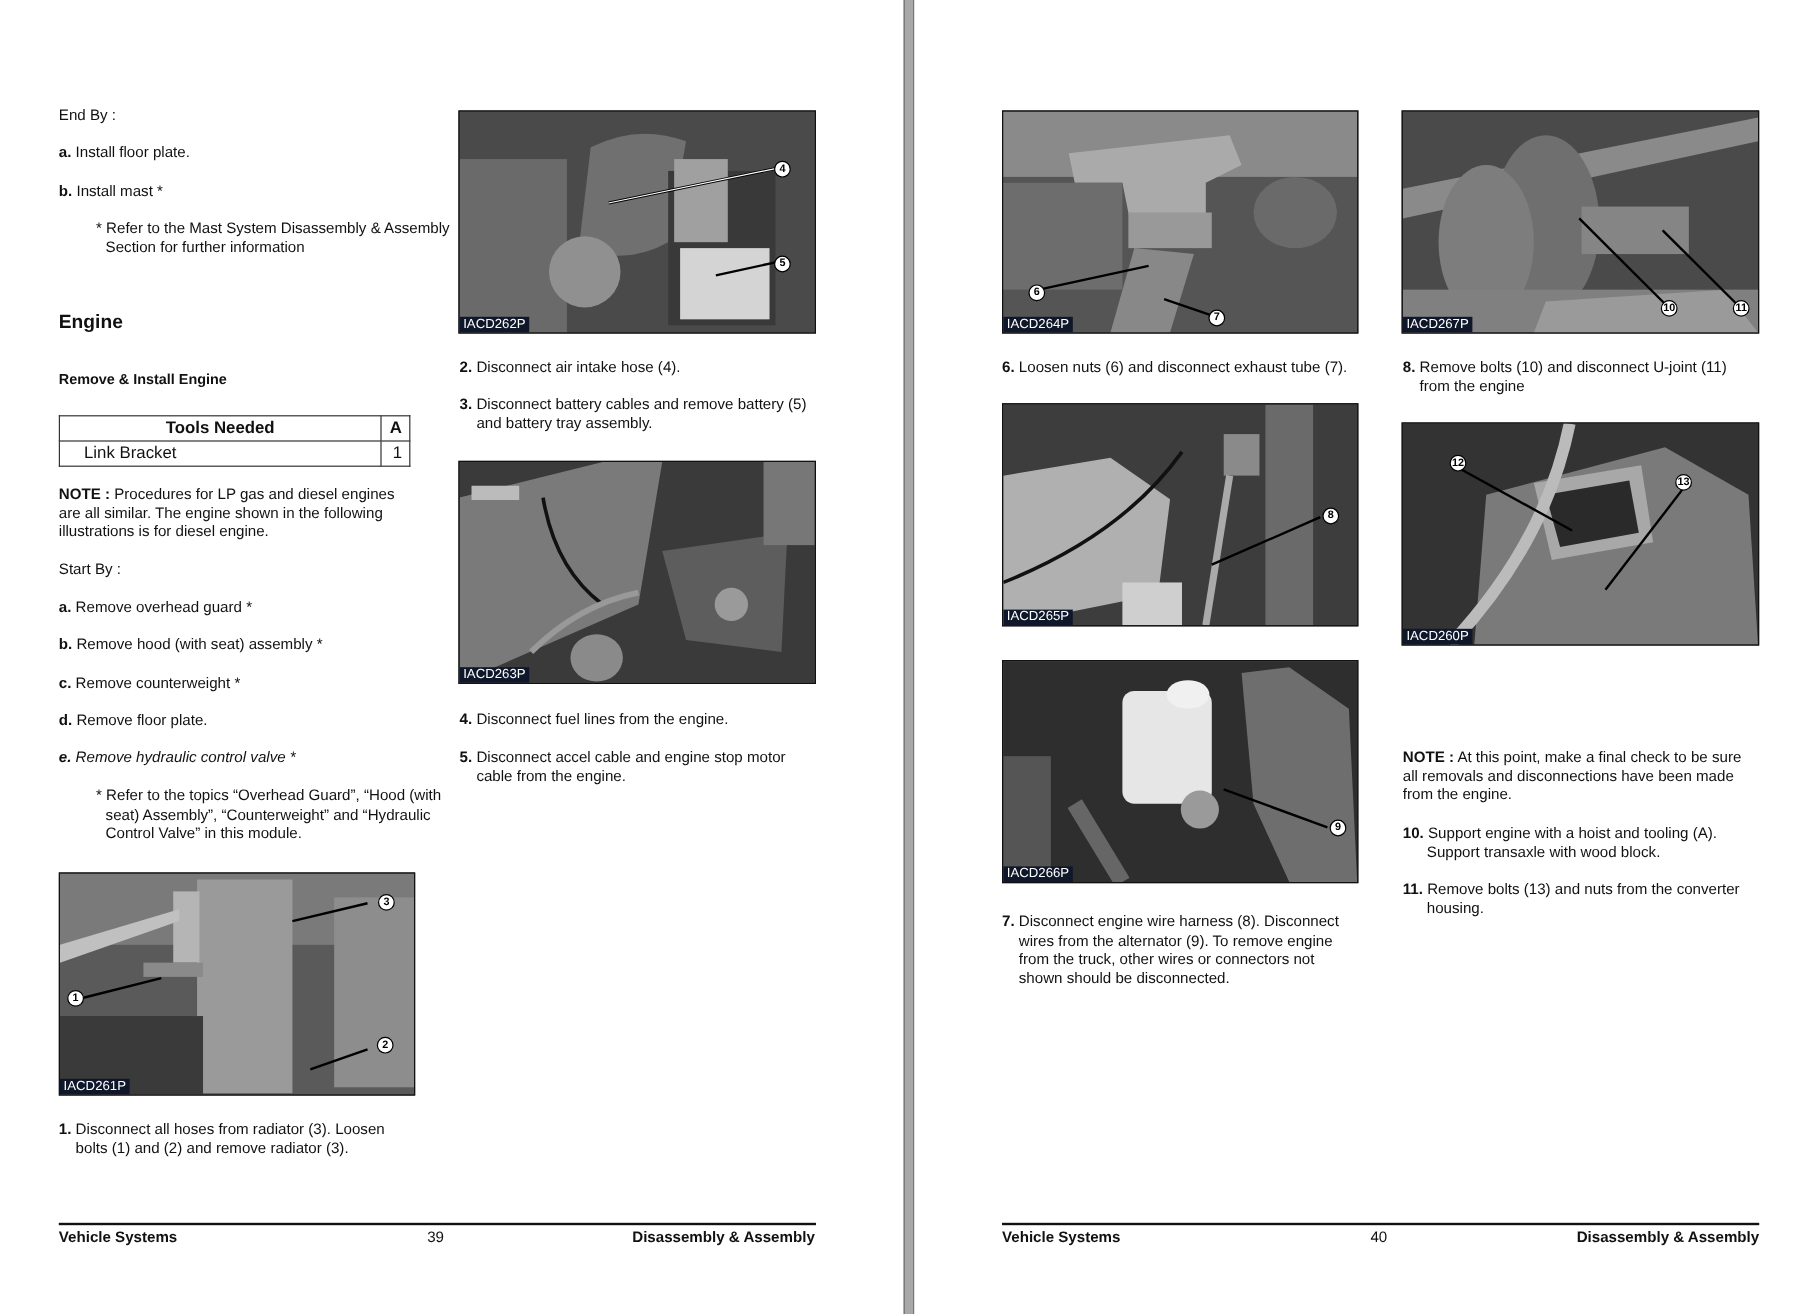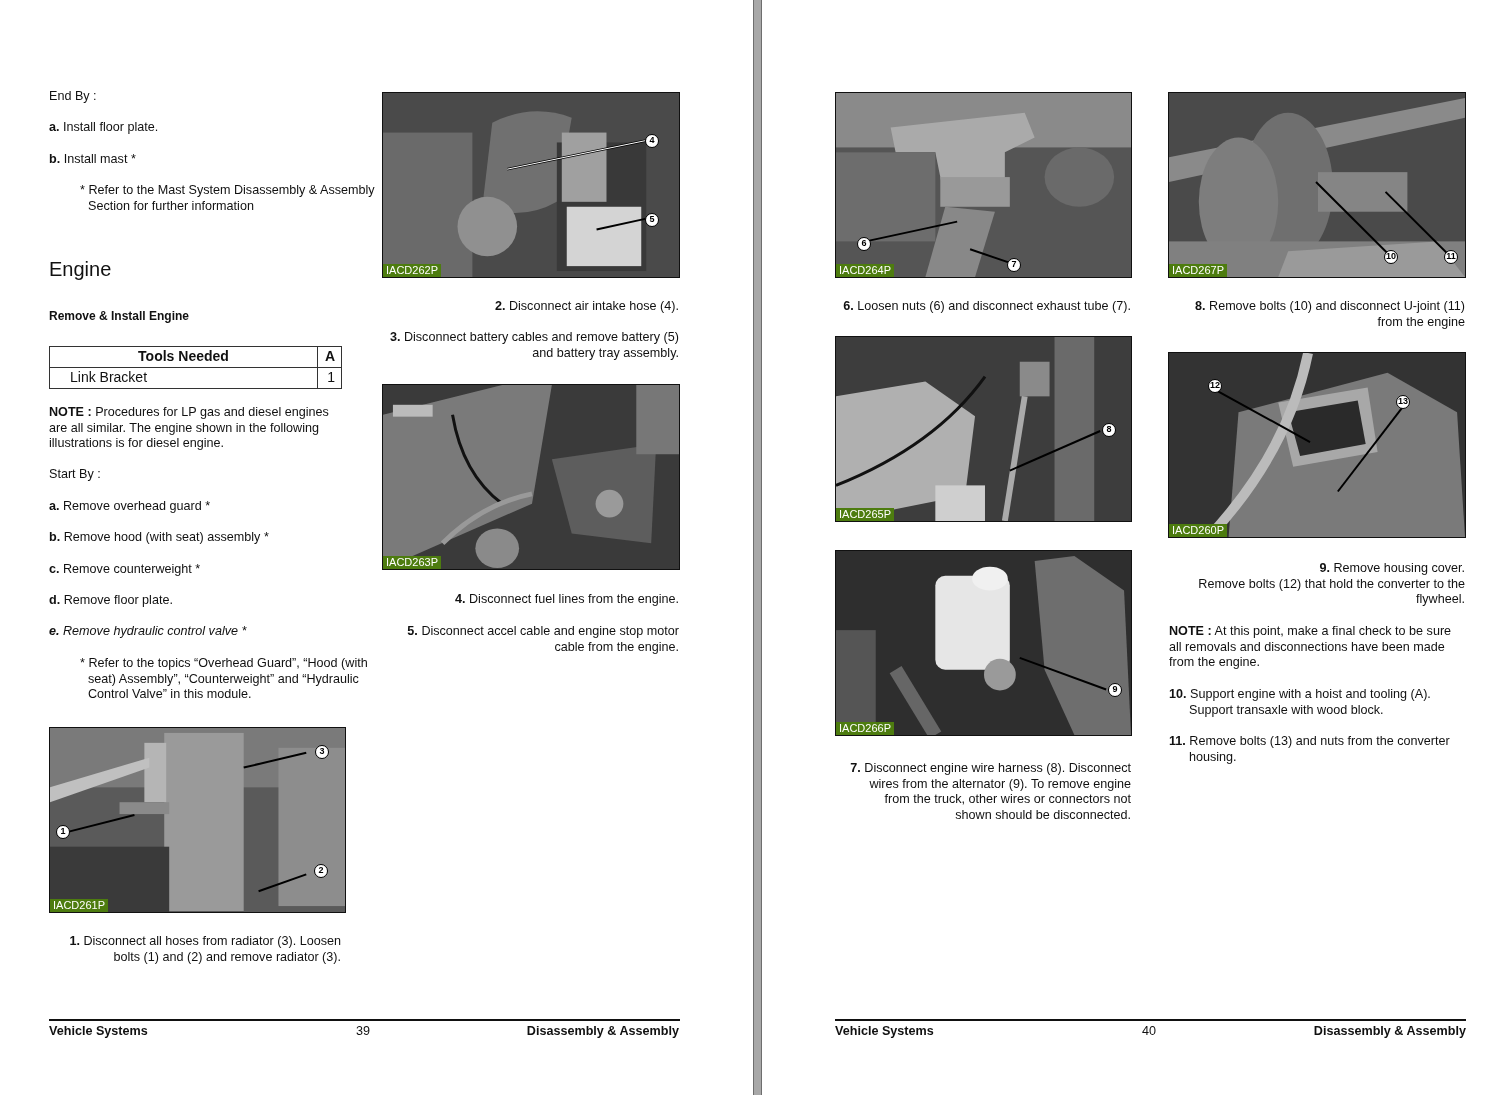--- a/index.html
+++ b/index.html
@@ -4,33 +4,33 @@
   <style>
     * { box-sizing: border-box; margin: 0; padding: 0; }
     html, body { width: 1506px; height: 1095px; background: #ffffff; overflow: hidden; }
     body { position: relative; font-family: "Liberation Sans", sans-serif; color: #111; font-size: 12.6px; line-height: 15.6px; }
     .page { position: absolute; top: 0; height: 1095px; background: #fff; }
     #page-left { left: 0; width: 753px; padding-left: 20px; }
     #page-right { left: 762px; width: 744px; }
     .divider { position: absolute; left: 753px; top: 0; width: 9px; height: 1095px; background: #a8a8a8; border-left: 1px solid #6e6e6e; border-right: 1px solid #6e6e6e; }
     .para { position: absolute; white-space: normal; }
     .para b, .lbl { font-weight: bold; }
-    .hang { padding-left: 14px; text-indent: -14px; text-align: right; }
+    .hang { padding-left: 14px; text-indent: -14px; }
     .hang2 { padding-left: 20px; text-indent: -20px; }
     .star { padding-left: 8px; text-indent: -8px; margin-left: 31px; }
-    h1.title { position: absolute; font-size: 20px; font-weight: normal; line-height: 24px; }
+    h1.title { position: absolute; font-size: 16px; font-weight: bold; line-height: 24px; }
     h2.subtitle { position: absolute; font-size: 12px; font-weight: bold; line-height: 20px; }
     table.tools { position: absolute; border-collapse: collapse; font-size: 14px; }
     table.tools td, table.tools th { border: 1px solid #333; padding: 1px 6px; height: 21px; }
     table.tools th { font-weight: bold; text-align: center; }
     table.tools .col-a { text-align: right; width: 24px; }
     table.tools .name { padding-left: 20px; text-align: left; }
     .photo { position: absolute; border: 1px solid #111; overflow: hidden; background: #444; }
     .photo svg { position: absolute; left: 0; top: 0; width: 100%; height: 100%; }
-    .photo .code { position: absolute; left: 0; bottom: 0; background: #4d7c0f; color: #fff; font-size: 11px; line-height: 13px; padding: 0 3px; }
+    .photo .code { position: absolute; left: 0; bottom: 0; background: #0f172a; color: #fff; font-size: 11px; line-height: 13px; padding: 0 3px; }
     .callout { position: absolute; width: 14px; height: 14px; border-radius: 50%; background: #fff; border: 1.5px solid #000; color: #000; font-size: 9px; font-weight: bold; line-height: 11px; text-align: center; }
     .footer-rule { position: absolute; height: 1.5px; background: #111; }
     .footer-text { position: absolute; font-size: 12.6px; line-height: 15px; }
   </style>
 </head>
 <body>
 
 <div class="page" id="page-left">
 
   <div class="para" style="left:49px;top:89px;width:300px;">End By :</div>
@@ -213,21 +213,20 @@
       <path d="M120 60 L190 48 L198 92 L132 104 Z" fill="#2a2a2a"></path>
       <path d="M140 0 Q120 100 40 186" stroke="#bbb" stroke-width="10" fill="none"></path>
       <line x1="48" y1="38" x2="142" y2="90" stroke="#000" stroke-width="2"></line>
       <line x1="235" y1="55" x2="170" y2="140" stroke="#000" stroke-width="2"></line>
     </svg>
     <div class="callout" style="left:39px;top:26px;">12</div>
     <div class="callout" style="left:227px;top:42px;">13</div>
     <div class="code">IACD260P</div>
   </div>
 
-  <div class="para hang" style="left:407px;top:561px;width:296px;"><b>9.</b> <span>Remove housing cover.</span><br><span>Remove bolts (12) that hold the converter to the flywheel.</span></div>
 
   <div class="para" style="left:407px;top:624px;width:292px;"><b>NOTE :</b><span> At this point, make a final check to be sure all removals and disconnections have been made from the engine.</span></div>
 
   <div class="para hang2" style="left:407px;top:687px;width:296px;"><b>10.</b> <span>Support engine with a hoist and tooling (A). Support transaxle with wood block.</span></div>
   <div class="para hang2" style="left:407px;top:734px;width:296px;"><b>11.</b> <span>Remove bolts (13) and nuts from the converter housing.</span></div>
 
   <div class="footer-rule" style="left:73px;top:1019px;width:631px;"></div>
   <div class="footer-text lbl" style="left:73px;top:1024px;">Vehicle Systems</div>
   <div class="footer-text" style="left:380px;top:1024px;">40</div>
   <div class="footer-text lbl" style="right:40px;top:1024px;">Disassembly &amp; Assembly</div>

